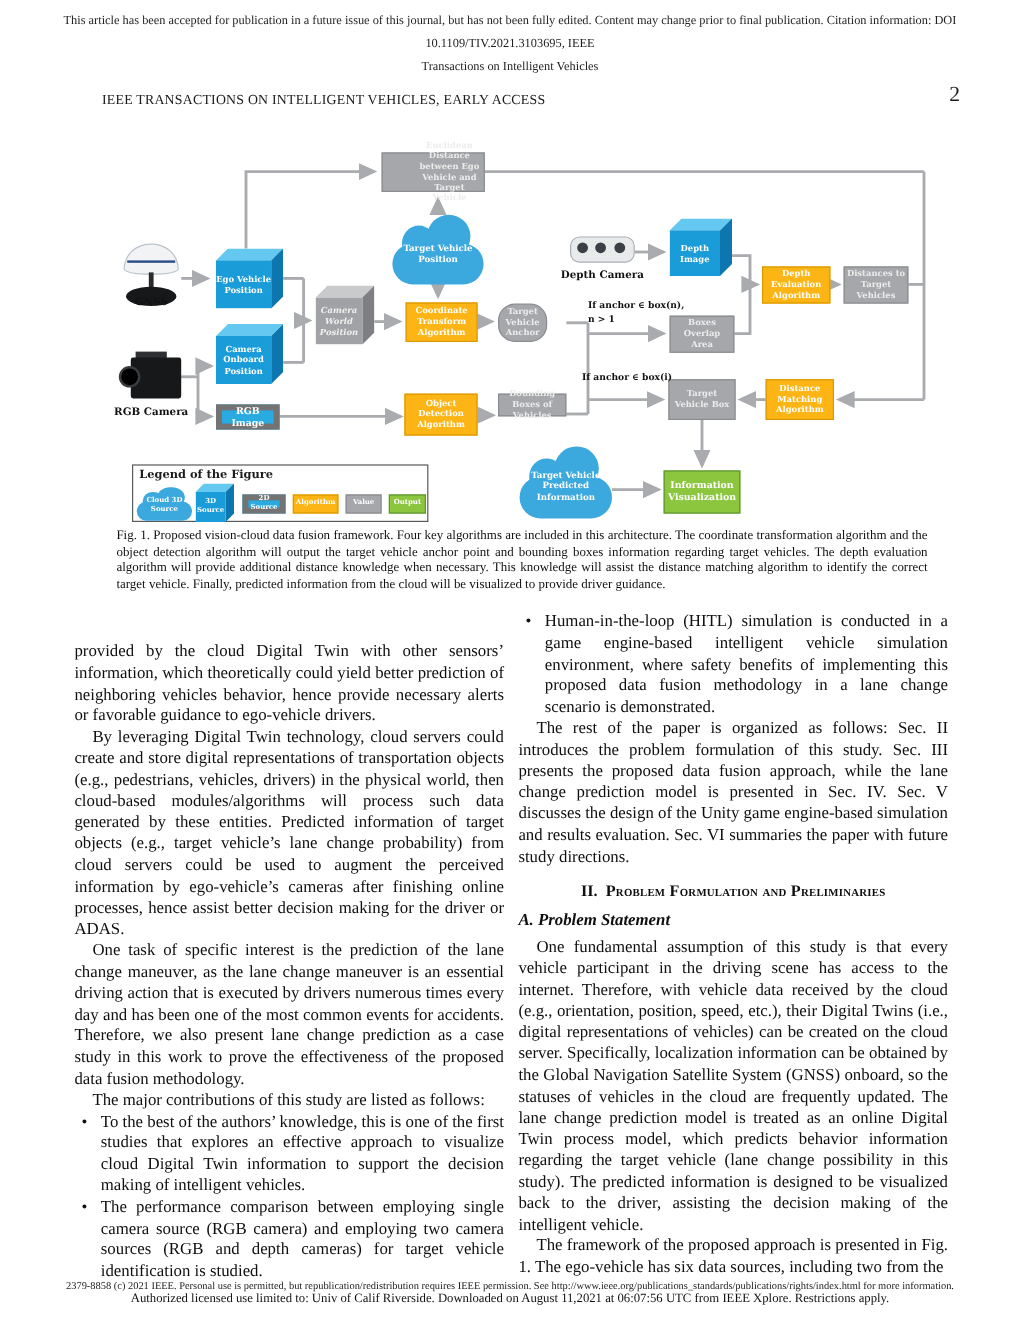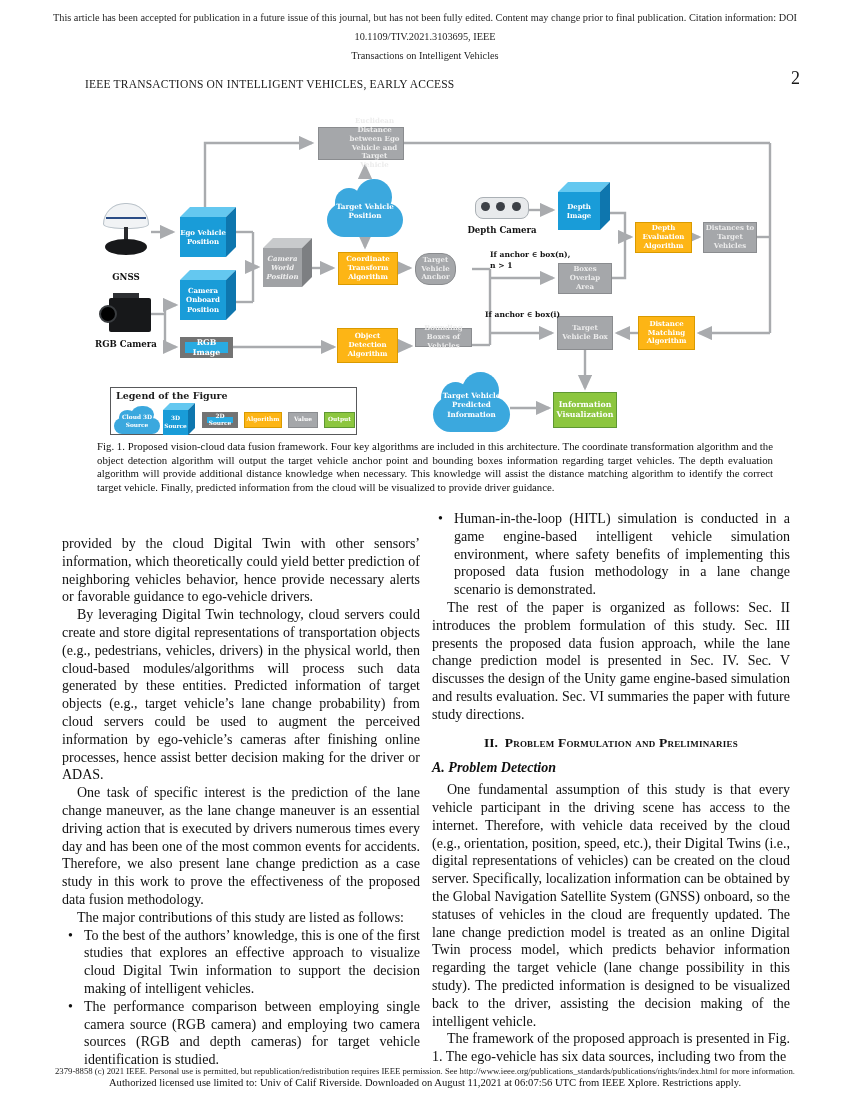--- a/index.html
+++ b/index.html
@@ -205,21 +205,21 @@
     <div>If anchor ∈ box(n),</div>
     <div>n &gt; 1</div>
   </div>
   <div class="cond" style="left:400px; top:195px;">If anchor ∈ box(i)</div>
 
   <div class="abs" style="left:16px; top:86px; width:52px; height:60px;">
     <div class="gnss-dome" style="left:2px; top:2px; width:46px; height:26px;"></div>
     <div class="gnss-stem" style="left:23px; top:26px; width:4px; height:14px;"></div>
     <div class="gnss-base" style="left:4px; top:38px; width:42px; height:16px;"></div>
   </div>
-  <div class="dev-label" style="left:8px; top:132px; width:66px;margin-top:25px;">GNSS</div>
+  <div class="dev-label" style="left:8px; top:132px; width:66px;">GNSS</div>
 
   <div class="abs" style="left:390px; top:80px; width:54px; height:26px;">
     <div class="depthcam-body" style="left:0; top:2px; width:54px; height:22px;"></div>
     <div class="depthcam-eye" style="left:6px;"></div>
     <div class="depthcam-eye" style="left:21px;"></div>
     <div class="depthcam-eye" style="left:37px;"></div>
   </div>
   <div class="dev-label" style="left:380px; top:110px; width:74px;">Depth Camera</div>
 
   <div class="abs" style="left:14px; top:178px; width:52px; height:42px;">
@@ -266,21 +266,21 @@
 </div>
 
 <div class="abs col" id="col-right">
   <ul class="bullets">
     <li>Human-in-the-loop (HITL) simulation is conducted in a game engine-based intelligent vehicle simulation environment, where safety benefits of implementing this proposed data fusion methodology in a lane change scenario is demonstrated.</li>
   </ul>
   <p class="para">The rest of the paper is organized as follows: Sec. II introduces the problem formulation of this study. Sec. III presents the proposed data fusion approach, while the lane change prediction model is presented in Sec. IV. Sec. V discusses the design of the Unity game engine-based simulation and results evaluation. Sec. VI summaries the paper with future study directions.</p>
   <h3 class="sec-head">
     <span>II.</span>&nbsp;&nbsp;<span class="sc">Problem Formulation and Preliminaries</span>
   </h3>
-  <h4 class="subsec-head">A. Problem Detection</h4>
+  <h4 class="subsec-head">A. Problem Statement</h4>
   <p class="para">One fundamental assumption of this study is that every vehicle participant in the driving scene has access to the internet. Therefore, with vehicle data received by the cloud (e.g., orientation, position, speed, etc.), their Digital Twins (i.e., digital representations of vehicles) can be created on the cloud server. Specifically, localization information can be obtained by the Global Navigation Satellite System (GNSS) onboard, so the statuses of vehicles in the cloud are frequently updated. The lane change prediction model is treated as an online Digital Twin process model, which predicts behavior information regarding the target vehicle (lane change possibility in this study). The predicted information is designed to be visualized back to the driver, assisting the decision making of the intelligent vehicle.</p>
   <p class="para">The framework of the proposed approach is presented in Fig. 1. The ego-vehicle has six data sources, including two from the</p>
 </div>
 
 <div class="abs footer">
   <div class="footer-l1">2379-8858 (c) 2021 IEEE. Personal use is permitted, but republication/redistribution requires IEEE permission. See http://www.ieee.org/publications_standards/publications/rights/index.html for more information.</div>
   <div class="footer-l2">Authorized licensed use limited to: Univ of Calif Riverside. Downloaded on August 11,2021 at 06:07:56 UTC from IEEE Xplore.  Restrictions apply.</div>
 </div>
 
 </body></html>

